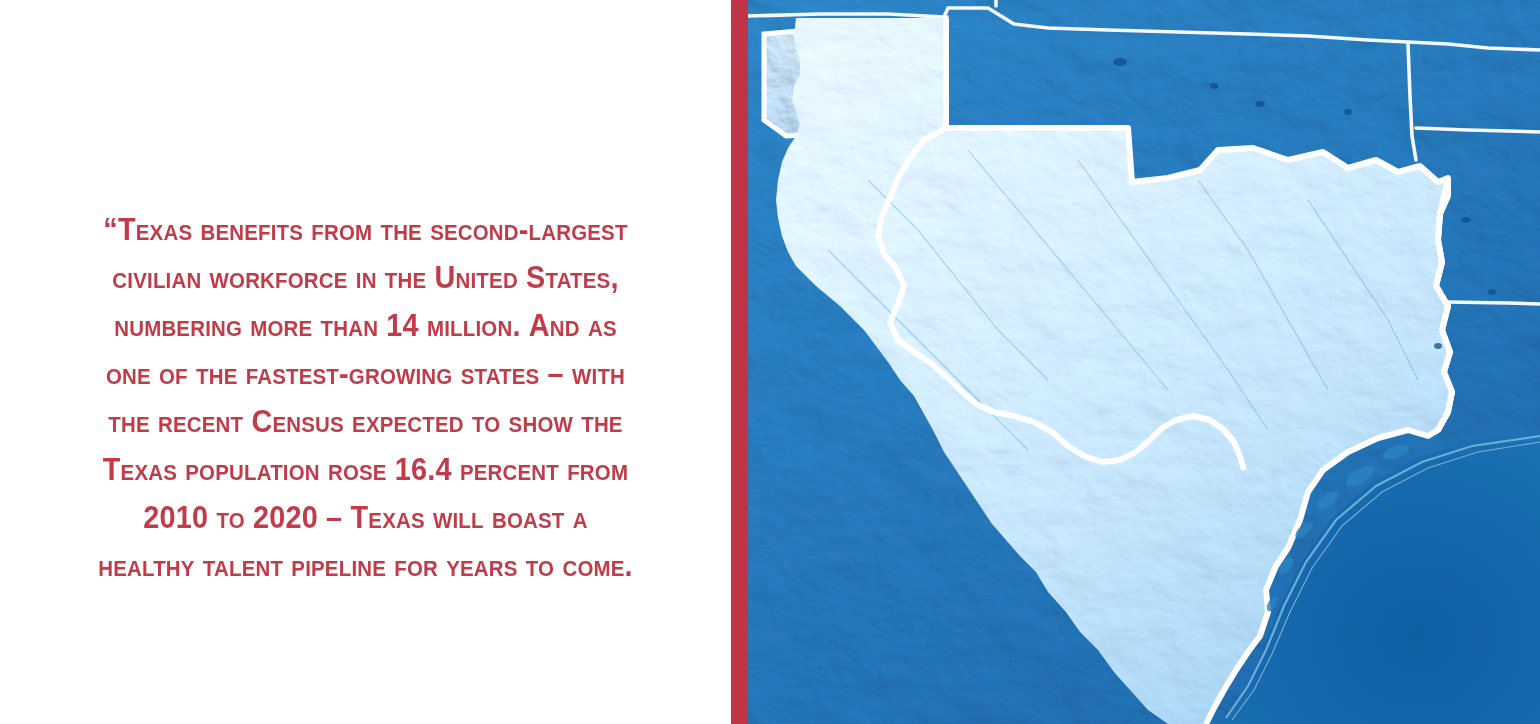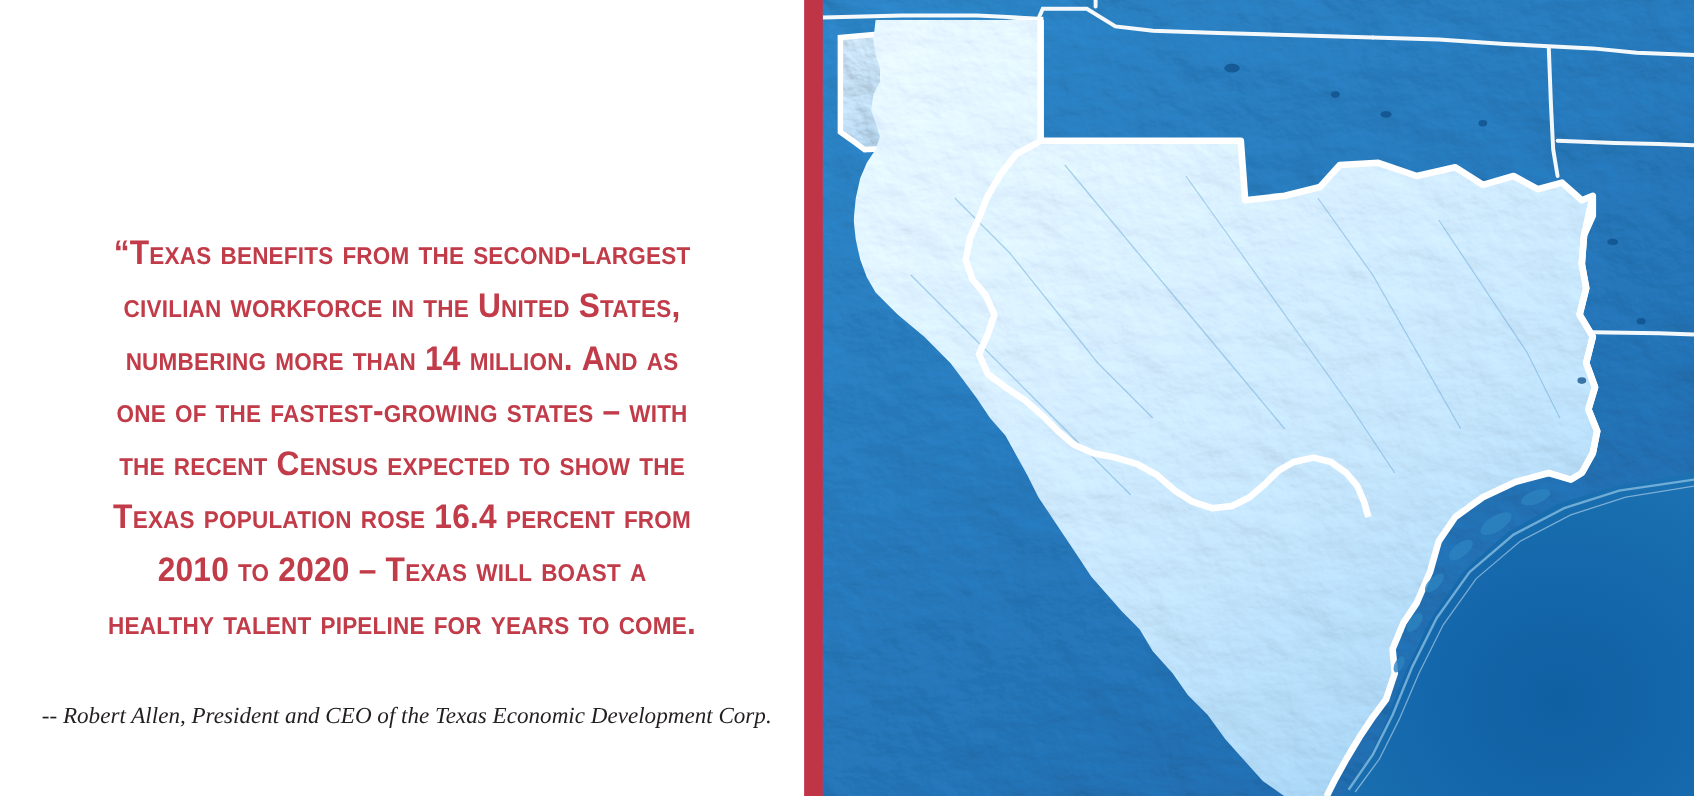--- a/index.html
+++ b/index.html
@@ -7,21 +7,21 @@
   html, body {
     width:1540px; height:724px;
     background:#ffffff;
     font-family:"Liberation Sans", sans-serif;
     overflow:hidden;
   }
 
   #slide {
     position:relative;
     width:1540px; height:724px;
-    background:#ec4899;
+    background:#4d7c0f;
     display:flex;
   }
 
   
   .quote-panel {
     position:relative;
     width:731px; height:724px;
     background:#ffffff;
     flex:0 0 731px;
   }
@@ -110,23 +110,20 @@
         <span class="cap">T</span>exas population rose <span class="num">16.4</span> percent from
       </span>
       <span class="quote-line">
         <span class="num">2010</span> to <span class="num">2020</span> – <span class="cap">T</span>exas will boast a
       </span>
       <span class="quote-line">
         healthy talent pipeline for years to come.
       </span>
     </div>
 
-    <div class="attribution">
-      <span class="indent"></span><span>-- Robert Allen, President and CEO of the Texas Economic Development Corp.</span>
-    </div>
 
   </div>
 
   <div class="divider"></div>
 
   <div class="map-wrap">
     <svg class="map-svg" viewBox="0 0 792 724" preserveAspectRatio="xMidYMid slice">
       <defs>
 
         <filter id="relief" x="-10%" y="-10%" width="120%" height="120%">

